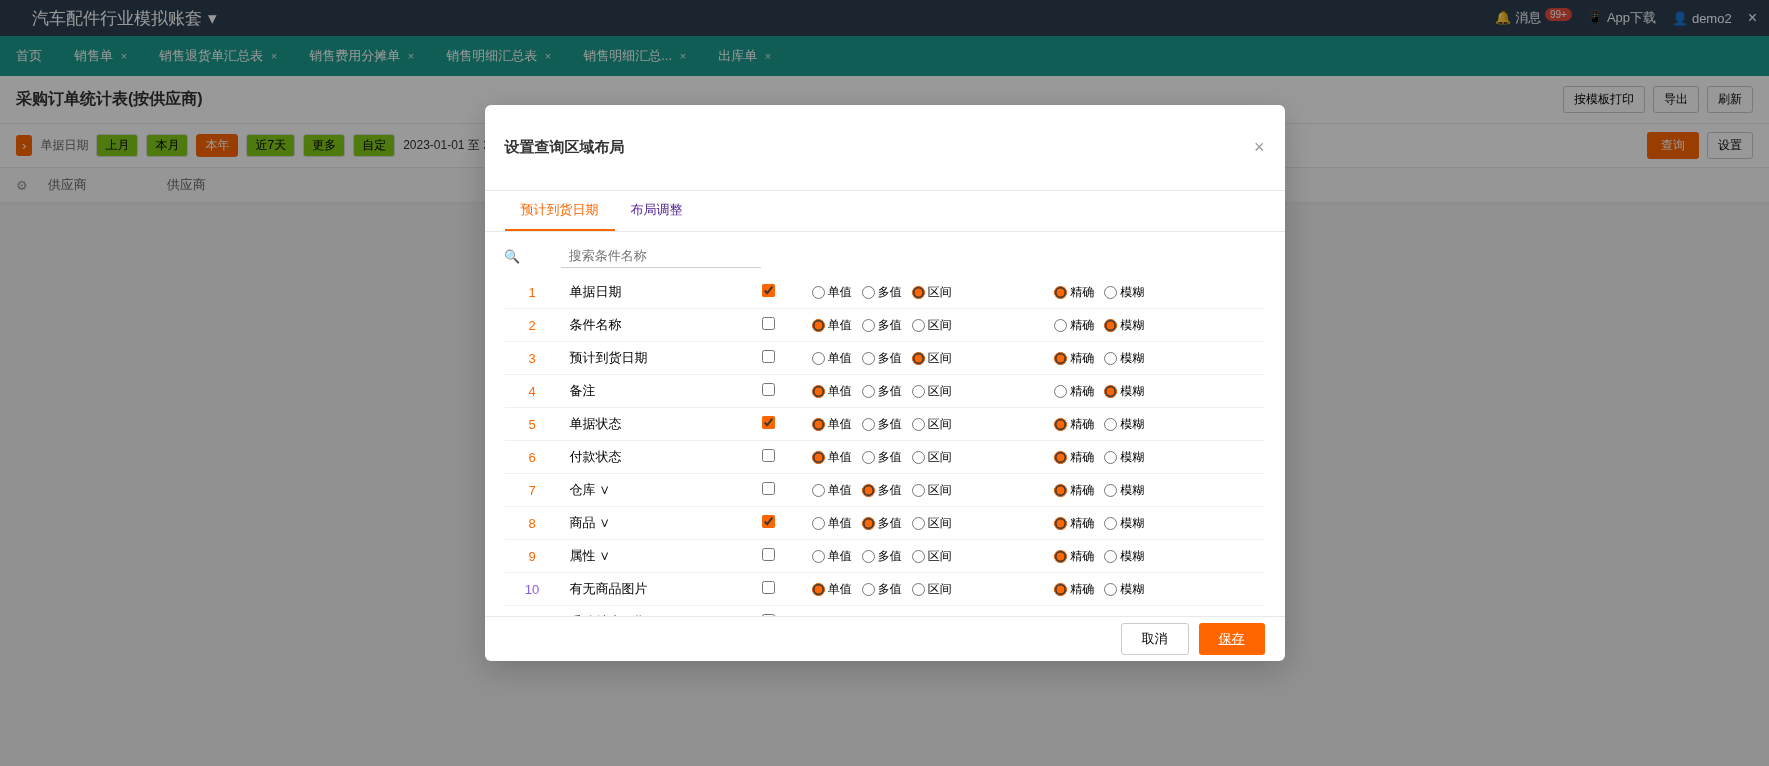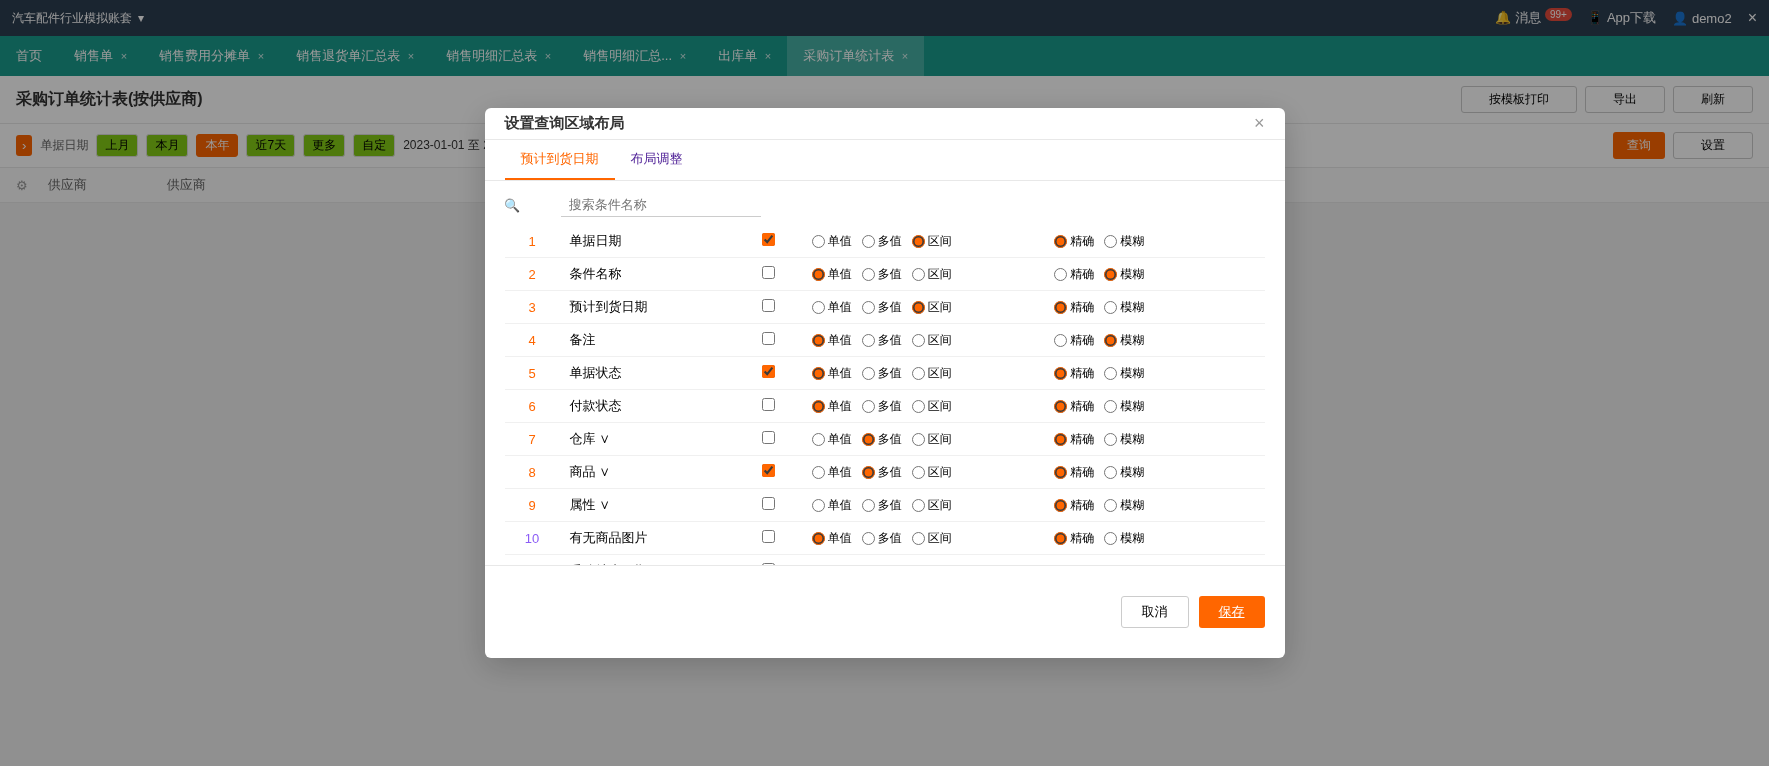--- a/index.html
+++ b/index.html
@@ -8,21 +8,21 @@
     
     .top-bar {
       height: 36px;
       background: #2c3e50;
       display: flex;
       align-items: center;
       justify-content: space-between;
       padding: 0 12px;
       color: #fff;
     }
-    .top-bar-left { font-size: 12px; display: flex; align-items: center; gap: 6px; }
+    .top-bar-left { font-size: 17px; display: flex; align-items: center; gap: 6px; margin-left: 20px; }
     .top-bar-right { display: flex; align-items: center; gap: 16px; font-size: 13px; }
     .top-bar-right .badge {
       background: #e74c3c; color: #fff; border-radius: 8px;
       padding: 1px 5px; font-size: 10px; vertical-align: top;
     }
     .top-bar-right .close-x { font-size: 16px; cursor: pointer; }
 
     
     .nav-bar {
       height: 40px;
@@ -48,21 +48,21 @@
     .page-header {
       background: #fff;
       padding: 10px 16px;
       display: flex;
       align-items: center;
       justify-content: space-between;
       border-bottom: 1px solid #e8e8e8;
     }
     .page-title { font-size: 16px; font-weight: bold; color: #333; }
     .page-actions { display: flex; gap: 8px; align-items: center; }
-    .btn-outline { border: 1px solid #ccc; background: #fff; padding: 4px 27px; border-radius: 3px; cursor: pointer; font-size: 12px; }
+    .btn-outline { border: 1px solid #ccc; background: #fff; padding: 4px 10px; border-radius: 3px; cursor: pointer; font-size: 12px; }
     .btn-orange { background: #f60; color: #fff; border: none; padding: 5px 14px; border-radius: 3px; cursor: pointer; font-size: 12px; }
 
     
     .filter-bar {
       background: #fff;
       padding: 8px 16px;
       display: flex;
       align-items: center;
       gap: 8px;
       border-bottom: 1px solid #e8e8e8;
@@ -96,21 +96,21 @@
     .modal {
       background: #fff;
       border-radius: 6px;
       width: 800px;
       max-height: 680px;
       box-shadow: 0 8px 32px rgba(0,0,0,0.2);
       display: flex;
       flex-direction: column;
     }
     .modal-header {
-      padding: 5px 20px;
+      padding: 32px 20px;
       border-bottom: 1px solid #e8e8e8;
       display: flex;
       align-items: center;
       justify-content: space-between;
     }
     .modal-title { font-size: 15px; font-weight: bold; color: #333; }
     .modal-close { cursor: pointer; font-size: 18px; color: #999; border: none; background: none; }
 
     
     .modal-tabs { display: flex; padding: 0 20px; border-bottom: 1px solid #e8e8e8; }
@@ -147,21 +147,21 @@
     .radio-group { display: flex; align-items: center; gap: 10px; }
     .radio-item { display: flex; align-items: center; gap: 3px; font-size: 12px; cursor: pointer; }
     .radio-item input[type=radio] { accent-color: #f60; cursor: pointer; }
 
     .scroll-wrapper { max-height: 340px; overflow-y: auto; }
     .scroll-wrapper::-webkit-scrollbar { width: 6px; }
     .scroll-wrapper::-webkit-scrollbar-thumb { background: #ccc; border-radius: 3px; }
 
     
     .modal-footer {
-      padding: 30px 20px;
+      padding: 6px 20px;
       display: flex;
       justify-content: flex-end;
       gap: 10px;
       border-top: 1px solid #e8e8e8;
     }
     .btn-cancel { border: 1px solid #ccc; background: #fff; padding: 6px 20px; border-radius: 3px; cursor: pointer; font-size: 13px; }
     .btn-save { background: #f60; color: #fff; border: none; padding: 6px 20px; border-radius: 3px; cursor: pointer; font-size: 13px; text-decoration: underline; }
   </style>
 </head>
 <body>
@@ -182,26 +182,25 @@
     <span>
       👤 <span>demo2</span>
     </span>
     <span class="close-x">×</span>
   </div>
 </div>
 
 <div class="nav-bar">
   <div class="nav-tab">首页</div>
   <div class="nav-tab">销售单 <span class="close-tab">×</span></div>
+  <div class="nav-tab">销售退货单汇总表 <span class="close-tab">×</span></div>
   <div class="nav-tab">销售费用分摊单 <span class="close-tab">×</span></div>
-  <div class="nav-tab">销售退货单汇总表 <span class="close-tab">×</span></div>
   <div class="nav-tab">销售明细汇总表 <span class="close-tab">×</span></div>
   <div class="nav-tab">销售明细汇总... <span class="close-tab">×</span></div>
   <div class="nav-tab">出库单 <span class="close-tab">×</span></div>
-  <div class="nav-tab active">采购订单统计表 <span class="close-tab">×</span></div>
 </div>
 
 <div class="page-header">
   <span class="page-title">采购订单统计表(按供应商)</span>
   <div class="page-actions">
     <button class="btn-outline">按模板打印</button>
     <button class="btn-outline">导出</button>
     <button class="btn-outline">刷新</button>
   </div>
 </div>

